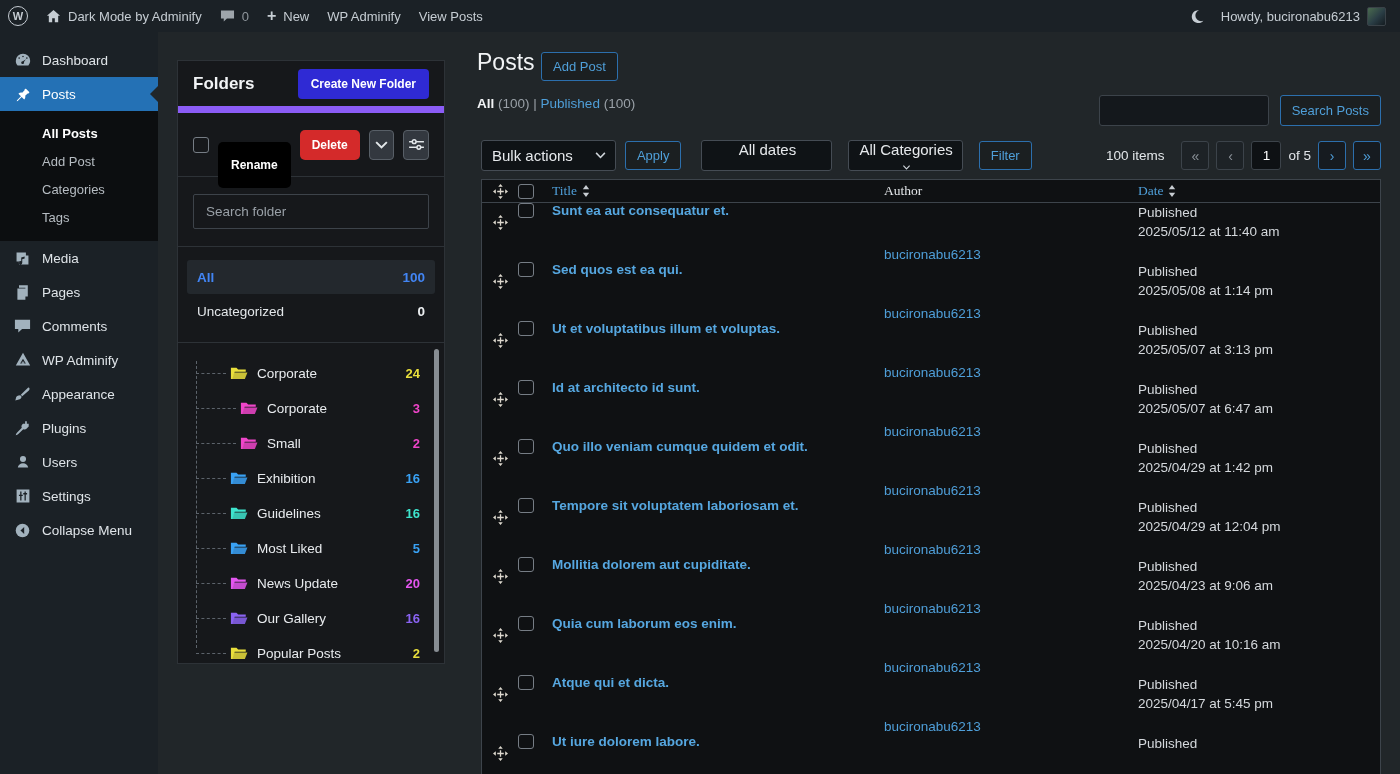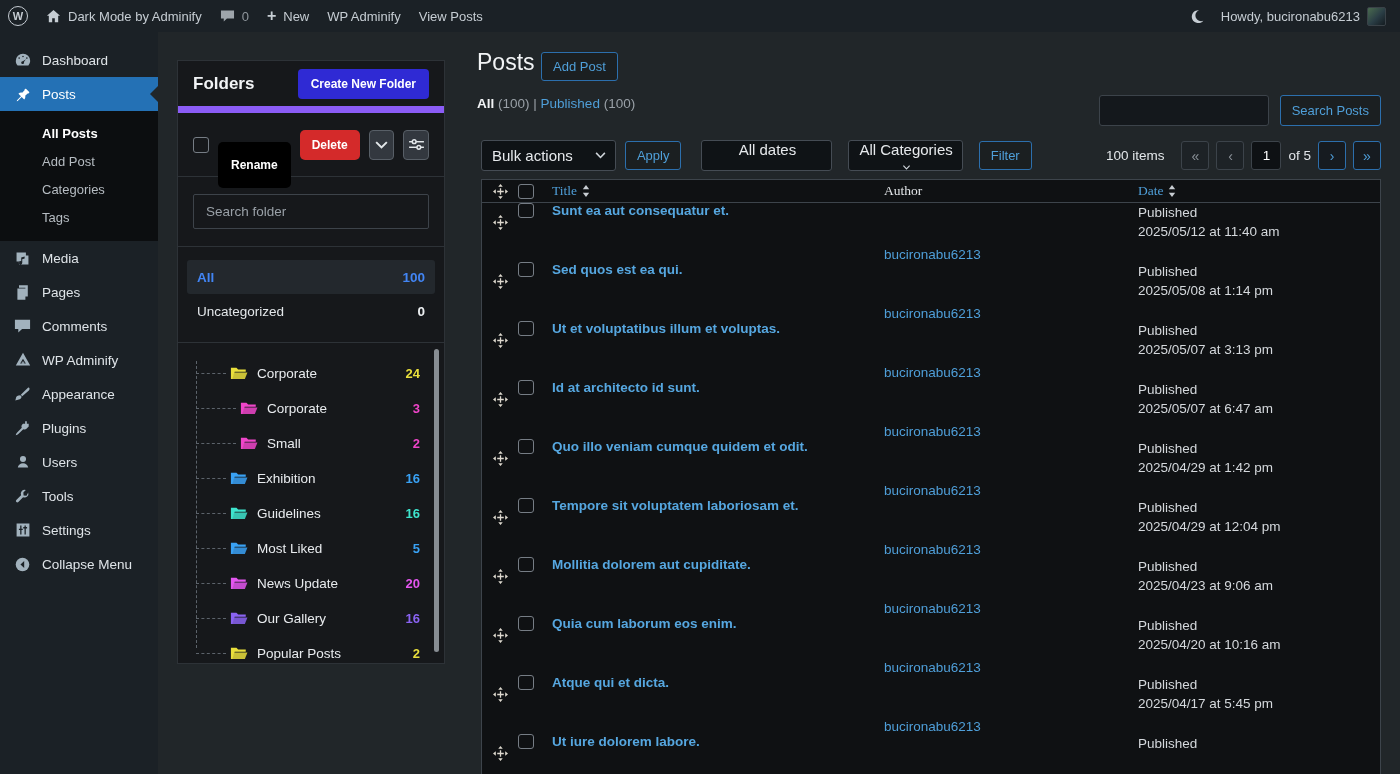--- a/index.html
+++ b/index.html
@@ -212,28 +212,20 @@
   <div class="menu-item">
     <span class="mi-icon">
         <svg width="16" height="16" viewBox="0 0 20 20">
           <path fill="currentColor" d="M10 2.5a3.8 3.8 0 1 1 0 7.6 3.8 3.8 0 0 1 0-7.6zM3.5 17c.5-3.5 3.2-5.5 6.5-5.5s6 2 6.5 5.5h-13z"></path>
         </svg>
       </span>
     <span>Users</span>
   </div>
   <div class="menu-item">
     <span class="mi-icon">
-        <svg width="17" height="17" viewBox="0 0 20 20">
-          <path fill="currentColor" d="M16.7 5.2a4.5 4.5 0 0 1-6 5.6l-5.6 5.6a1.7 1.7 0 0 1-2.4-2.4l5.6-5.6a4.5 4.5 0 0 1 5.6-6L11 5.3l.3 3.4 3.4.3 2-3.8z"></path>
-        </svg>
-      </span>
-    <span>Tools</span>
-  </div>
-  <div class="menu-item">
-    <span class="mi-icon">
         <svg width="16" height="16" viewBox="0 0 20 20">
           <path fill="currentColor" d="M2 2h16v16H2V2zm4.5 2.5v4h-1.6v1.6h1.6v5.4h1.6v-5.4h1.6V8.5H8.1v-4H6.5zm5.4 0v1.9h-1.6V8h1.6v7.5h1.6V8h1.6V6.4h-1.6V4.5h-1.6z" fill-rule="evenodd"></path>
         </svg>
       </span>
     <span>Settings</span>
   </div>
   <div class="menu-item">
     <span class="mi-icon">
         <svg width="17" height="17" viewBox="0 0 20 20">
           <circle cx="10" cy="10" r="8" fill="currentColor"></circle>

